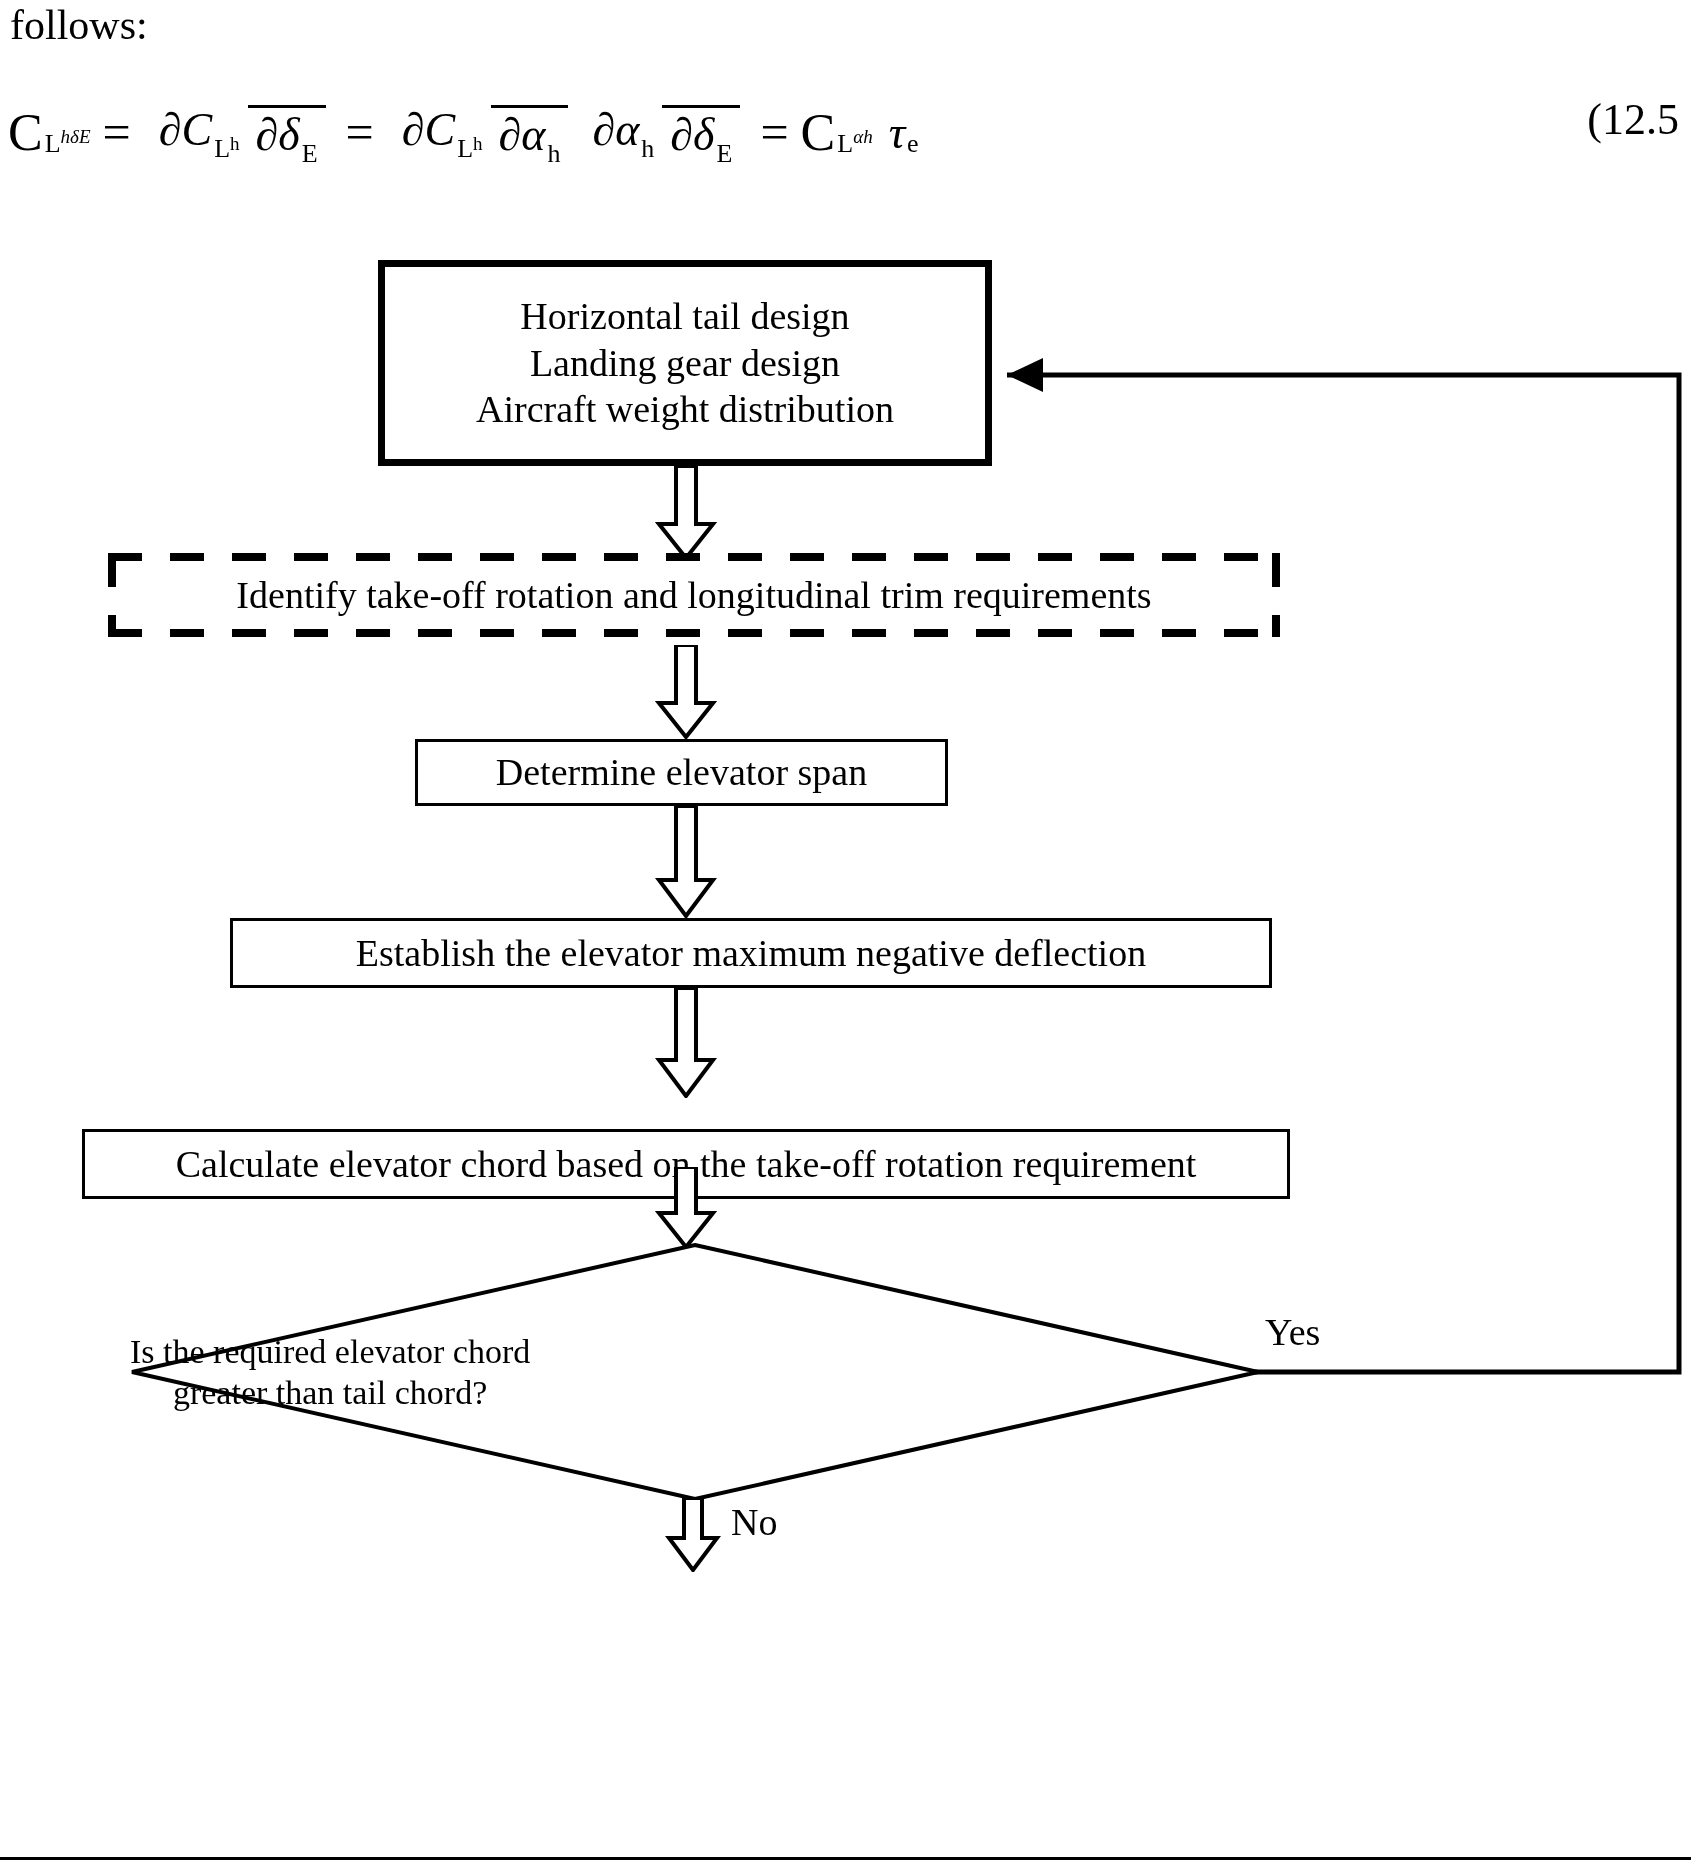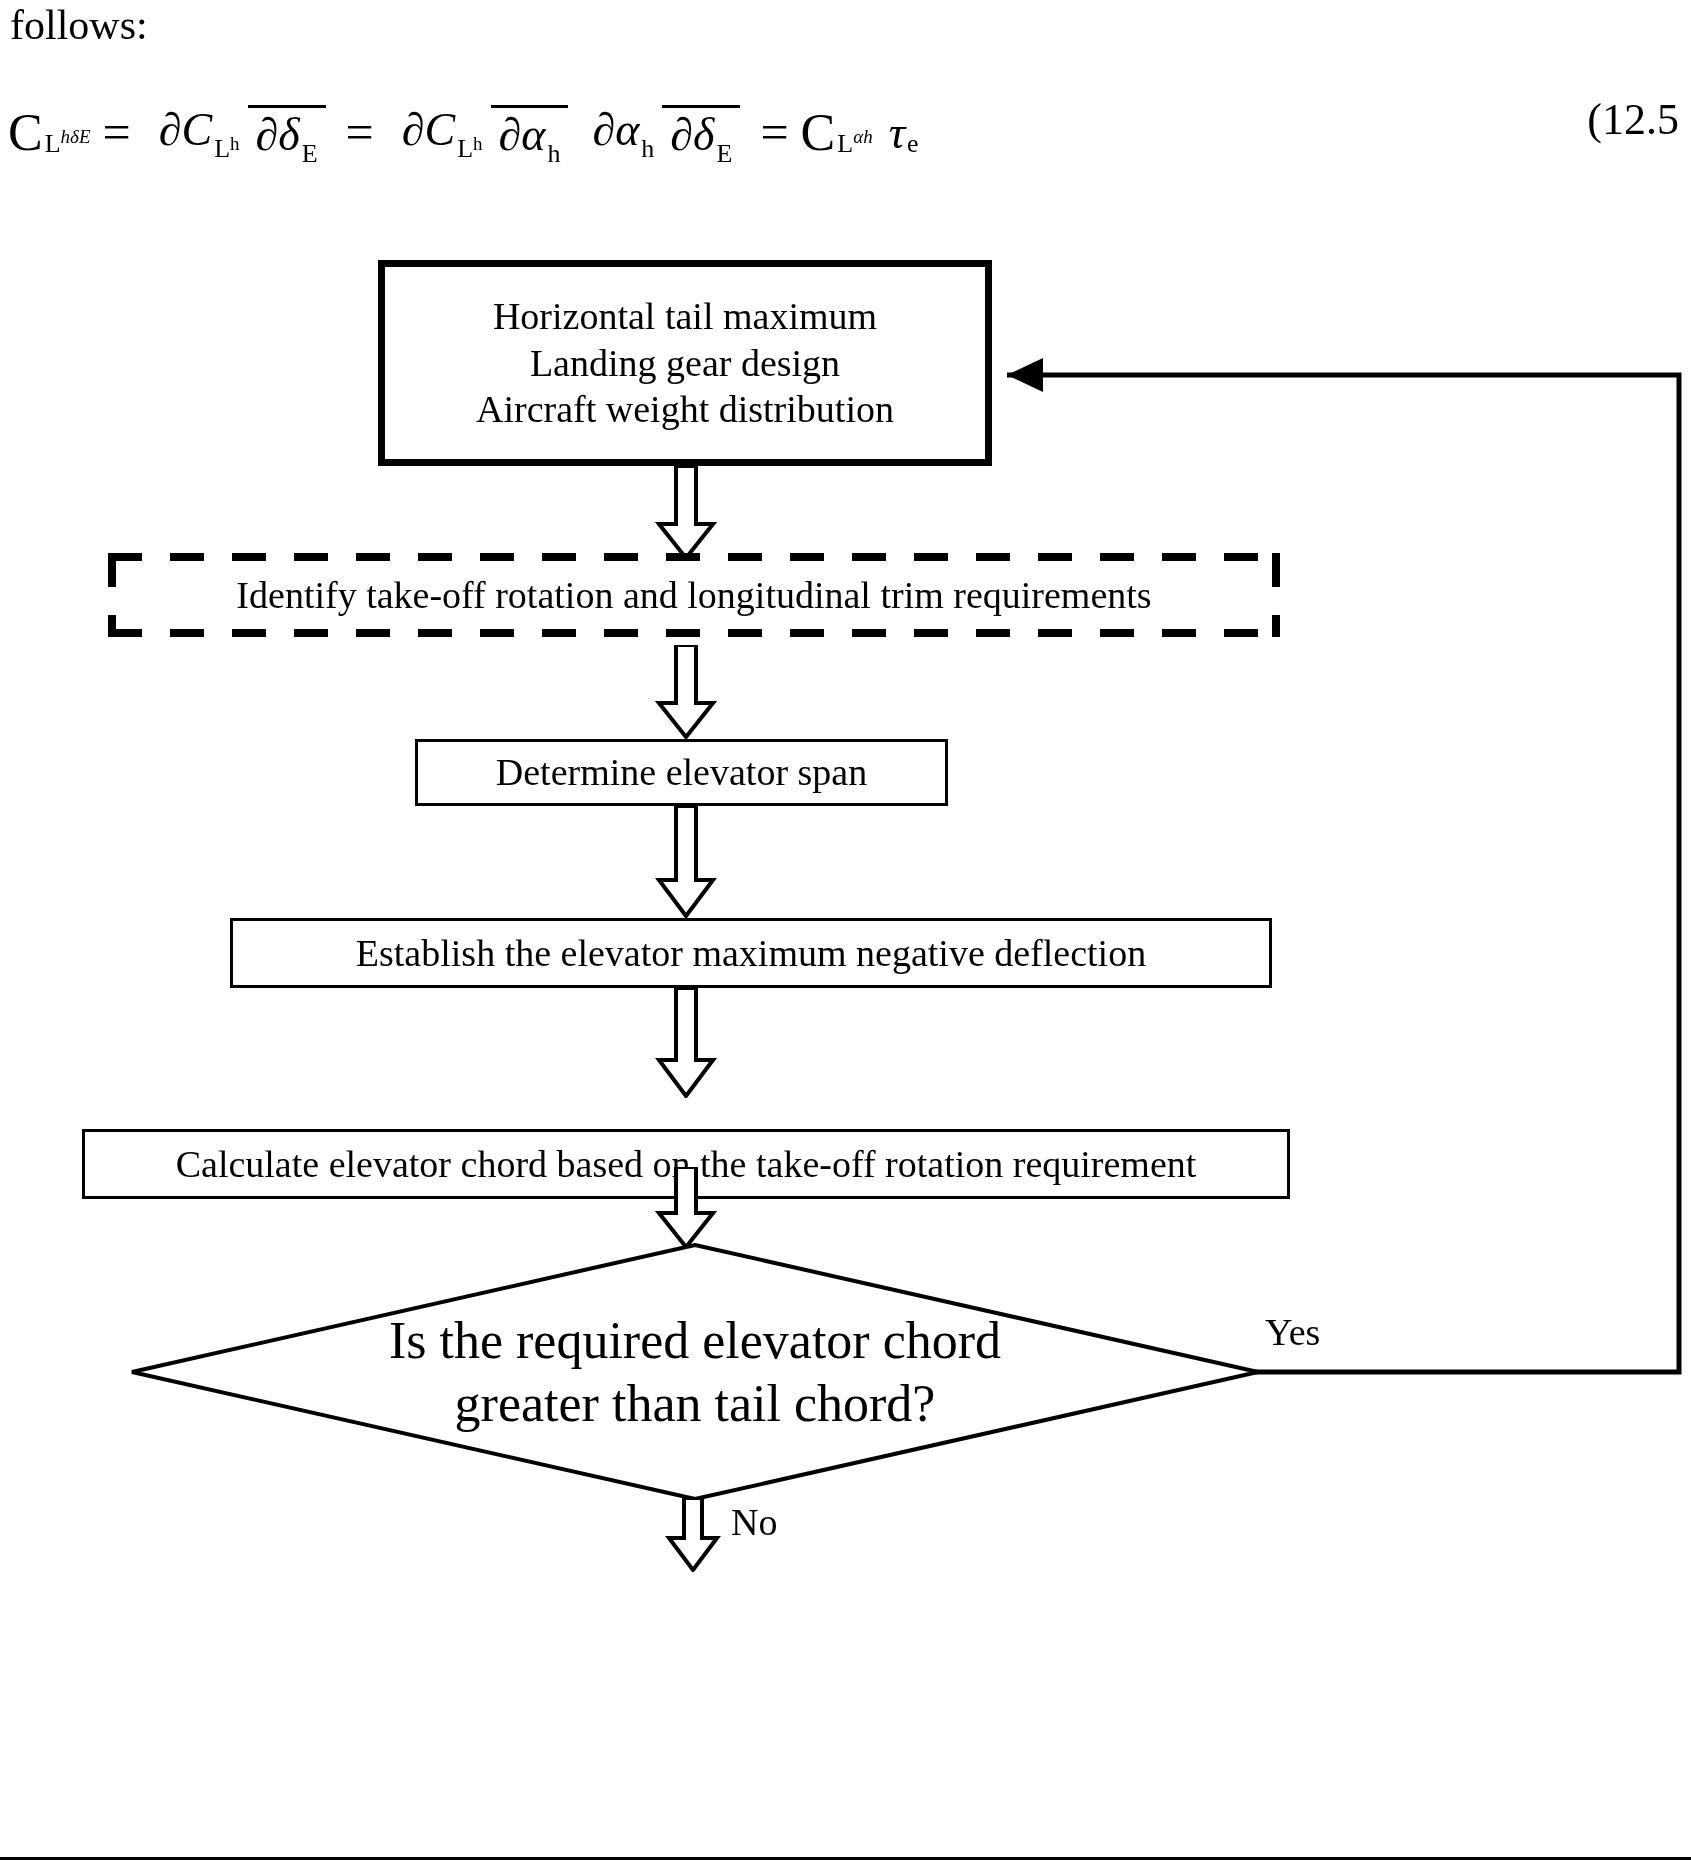--- a/index.html
+++ b/index.html
@@ -49,22 +49,22 @@
 
   
   .blockarrow{position:absolute;}
   .blockarrow svg{display:block;}
 
   
   #decision-diamond{left:130px;top:1243px;width:1130px;height:258px;}
   #decision-diamond svg{display:block;}
   #decision-text{
     left:130px;top:1243px;width:1130px;height:258px;
-    display:flex;align-items:center;justify-content:center;
-    text-align:center;font-size:52px;line-height:1.22;
+    display:flex;align-items:center;
+    text-align:center;font-size:34px;line-height:1.22;
     pointer-events:none;
   }
 
   .edgelabel{font-size:38px;}
 </style>
 </head>
 <body>
 
 <div class="abs" id="intro-text">follows:</div>
 
@@ -120,21 +120,21 @@
 
 <div class="abs" id="eq-number">(12.5</div>
 
 <svg class="abs" style="left:0;top:250px;width:1691px;height:1160px;">
   <polyline points="1238,1122 1679,1122 1679,125 1007,125" fill="none" stroke="#000" stroke-width="5"></polyline>
   <polygon points="1007,125 1043,108 1043,142" fill="#000"></polygon>
 </svg>
 
 <div class="abs fbox thick" id="node-inputs" style="left:378px;top:260px;width:614px;height:206px;">
   <div>
-    <div>Horizontal tail maximum</div>
+    <div>Horizontal tail design</div>
     <div>Landing gear design</div>
     <div>Aircraft weight distribution</div>
   </div>
 </div>
 
 <div class="blockarrow" style="left:655px;top:466px;">
   <svg width="62" height="94" viewBox="0 0 62 94">
     <polygon points="21,0 41,0 41,58 58,58 31,92 4,58 21,58" fill="#ffffff" stroke="#000000" stroke-width="4"></polygon>
   </svg>
 </div>

